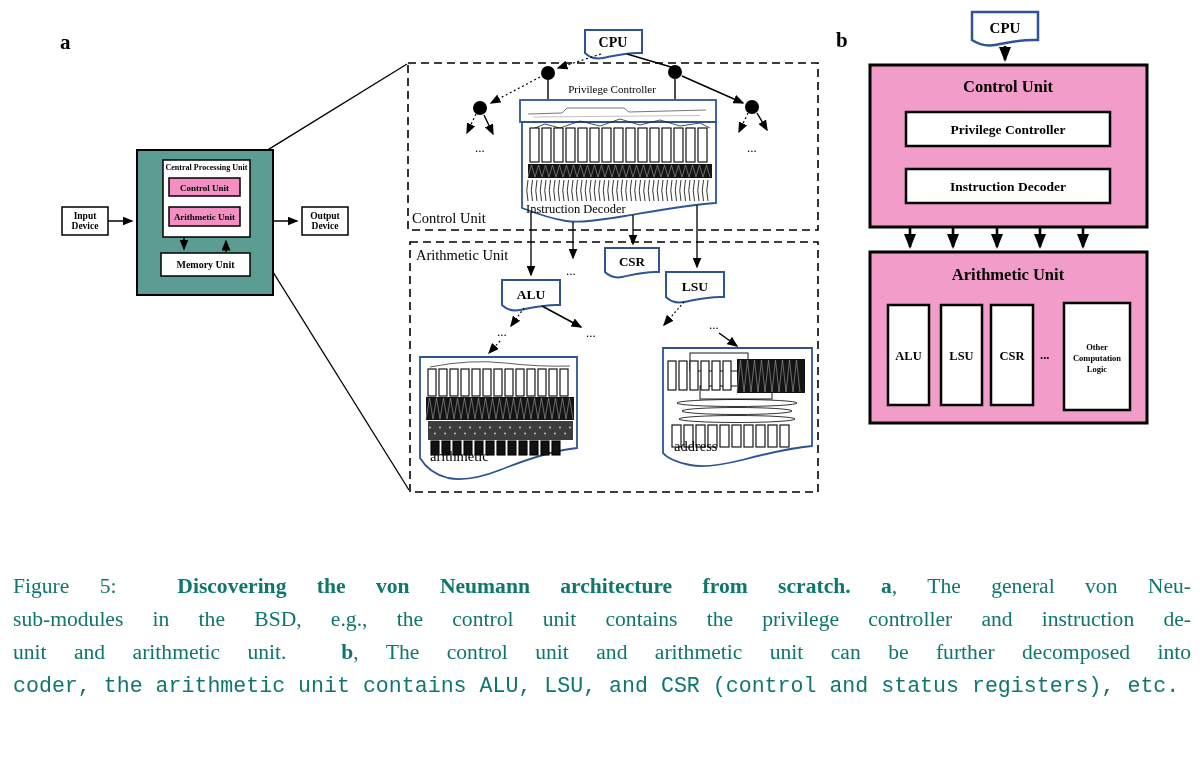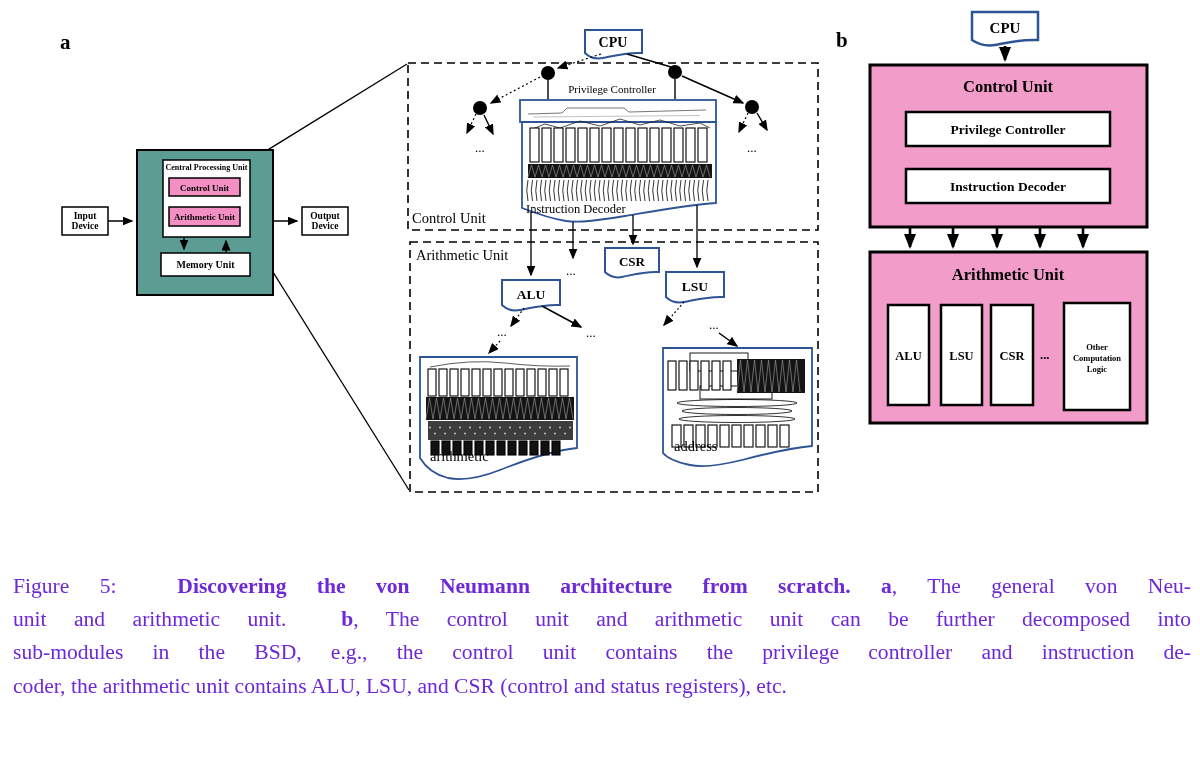--- a/index.html
+++ b/index.html
@@ -6,24 +6,24 @@
   html,body { background:#ffffff; }
   body {
     width:1200px; height:763px; position:relative; overflow:hidden;
     font-family:"Liberation Serif", serif;
   }
   .stage { position:absolute; inset:0; background:#fff; }
   svg.diagram { position:absolute; left:0; top:0; }
   svg text { font-family:"Liberation Serif", serif; fill:#000; }
   .caption {
     position:absolute; left:13px; width:1178px; top:570px;
-    font-size:21.6px; line-height:33.2px; color:#6d28d9;
+    font-size:21.6px; line-height:33.2px; color:#0f766e;
   }
   .cap-line { text-align:justify; text-align-last:justify; }
-  .cap-line.cap-last { text-align-last:left; }
+  .cap-line.cap-last { text-align-last:left;font-family:Liberation Mono, monospace; }
   .cap-bold { font-weight:bold; }
 </style>
 </head>
 <body>
 
 <div class="stage">
 
 <svg class="diagram" width="1200" height="560" viewBox="0 0 1200 560">
   <defs>
     <marker id="ah" markerUnits="userSpaceOnUse" markerWidth="11" markerHeight="9" refX="9.5" refY="4.5" orient="auto">
@@ -407,18 +407,18 @@
       <rect x="1064" y="303" width="66" height="107" fill="#fff" stroke="#000" stroke-width="2.5"></rect>
       <text x="1097" y="350" font-size="8.5" font-weight="bold" text-anchor="middle">Other</text>
       <text x="1097" y="361" font-size="8.5" font-weight="bold" text-anchor="middle">Computation</text>
       <text x="1097" y="372" font-size="8.5" font-weight="bold" text-anchor="middle">Logic</text>
     </g>
   </g>
 </svg>
 
 <div class="caption">
       <div class="cap-line"><span>Figure 5:&nbsp; </span><span class="cap-bold">Discovering the von Neumann architecture from scratch. a</span><span>, The general von Neu-</span></div>
+      <div class="cap-line"><span>sub-modules in the BSD, e.g., the control unit contains the privilege controller and instruction de-</span></div>
       <div class="cap-line"><span>unit and arithmetic unit.&nbsp; </span><span class="cap-bold">b</span><span>, The control unit and arithmetic unit can be further decomposed into</span></div>
-      <div class="cap-line"><span>sub-modules in the BSD, e.g., the control unit contains the privilege controller and instruction de-</span></div>
       <div class="cap-line cap-last"><span>coder, the arithmetic unit contains ALU, LSU, and CSR (control and status registers), etc.</span></div>
     </div>
 
 </div>
 
 </body></html>

